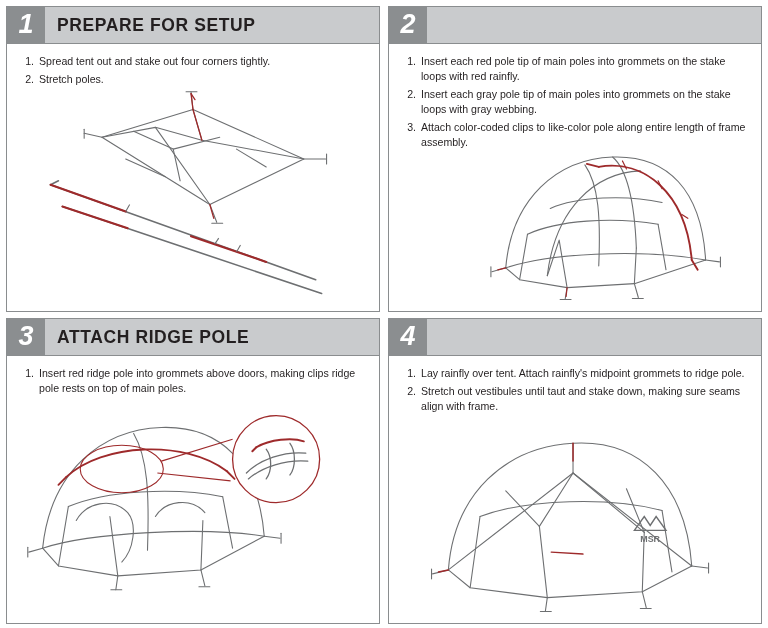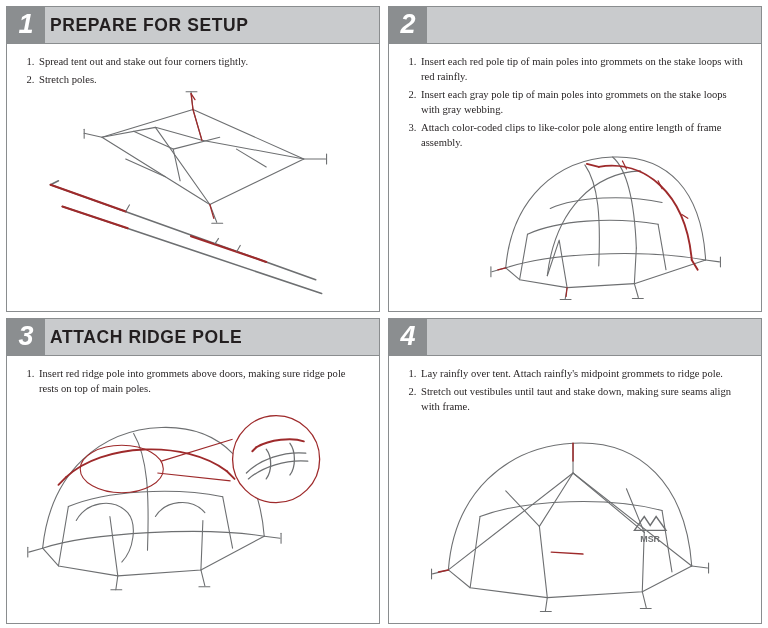--- a/index.html
+++ b/index.html
@@ -50,38 +50,37 @@
     font-style: italic;
     font-family: "Liberation Sans", sans-serif;
     line-height: 1;
     padding-bottom: 2px;
     box-sizing: border-box;
   }
   .panel-title {
     flex: 1;
     display: flex;
     align-items: center;
-    padding-left: 5px;
+    padding-left: 12px;
     font-size: 17.5px;
     font-weight: bold;
     letter-spacing: 0.6px;
     color: #231f20;
     text-transform: uppercase;
   }
   .steps {
     margin: 0;
     padding: 10px 14px 0 30px;
     font-size: 10.6px;
     line-height: 1.42;
     color: #231f20;
   }
   .steps li {
     margin-bottom: 3px;
     padding-left: 2px;
-    font-family: Liberation Serif, serif;
   }
   .art {
     position: absolute;
     left: 0;
     right: 0;
     bottom: 0;
     top: 0;
     pointer-events: none;
   }
   .art svg {
@@ -210,21 +209,21 @@
       </svg>
     </div>
   </div>
 
   <div class="panel">
     <div class="panel-head">
       <div class="num-box">3</div>
       <div class="panel-title">ATTACH RIDGE POLE</div>
     </div>
     <ol class="steps">
-      <li>Insert red ridge pole into grommets above doors, making sure ridge pole rests on top of main poles.</li>
+      <li>Insert red ridge pole into grommets above doors, making clips ridge pole rests on top of main poles.</li>
     </ol>
     <div class="art">
       <svg viewBox="0 0 376 300" preserveAspectRatio="xMidYMid meet">
         <g fill="none" stroke="#6d6f71" stroke-width="1.1" stroke-linejoin="round" stroke-linecap="round">
 
           <path d="M36 228 C44 150 96 108 156 106 C216 104 254 142 260 216"></path>
           <path d="M36 228 C84 212 200 206 260 216"></path>
           <path d="M36 228 L52 246 L112 256 L196 250 L260 216"></path>
           <path d="M112 256 L104 196"></path>
           <path d="M196 250 L198 200"></path>

